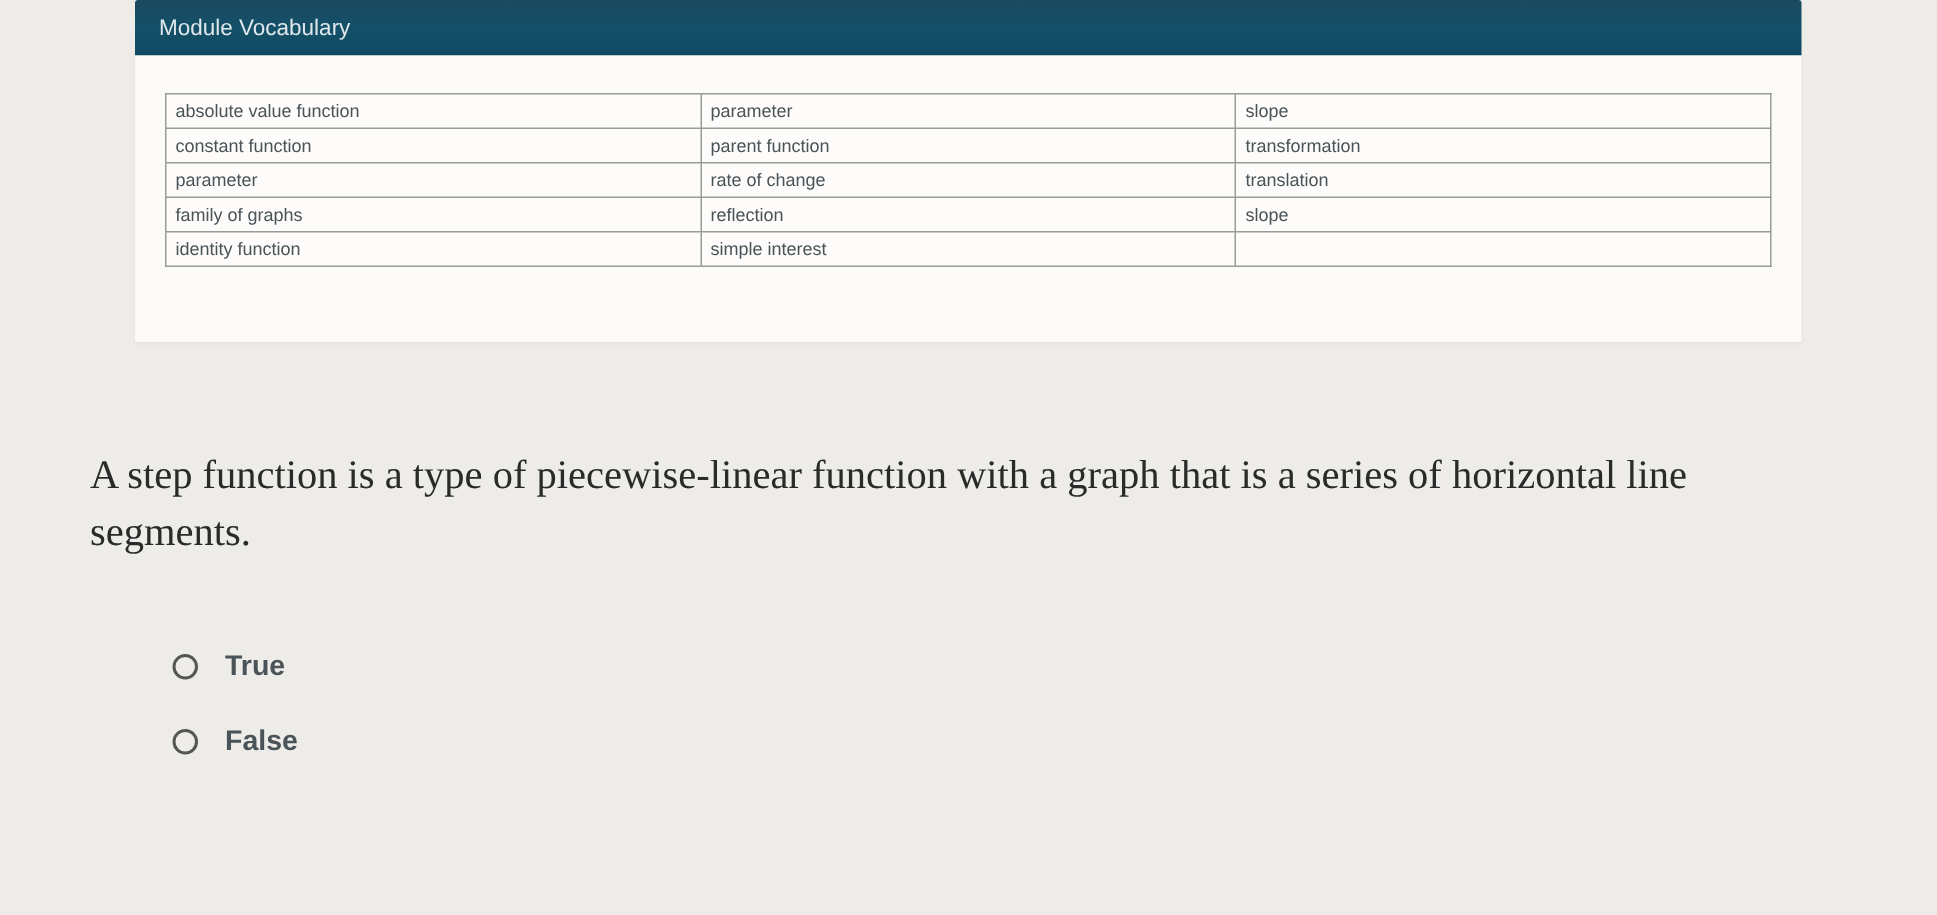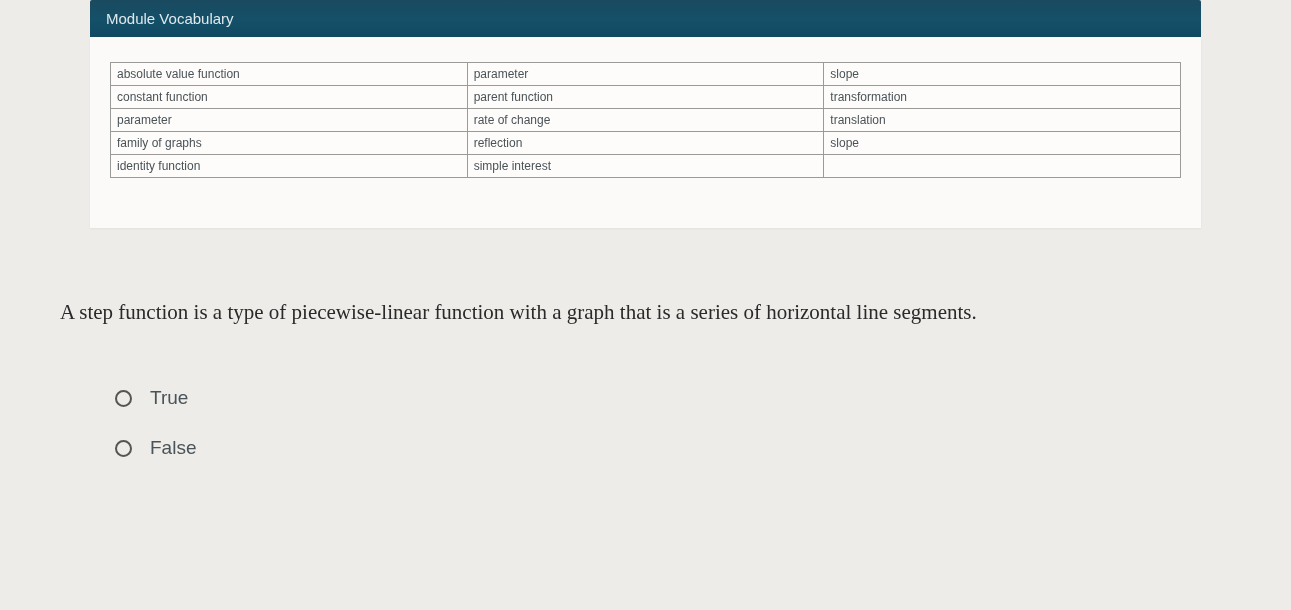--- a/index.html
+++ b/index.html
@@ -43,21 +43,21 @@
       font-size: 12px;
       color: #4a5358;
       width: 33.33%;
       background: #fdfcfa;
     }
     .question-section {
       margin: 70px 60px 0 60px;
     }
     .question-text {
       font-family: Georgia, 'Times New Roman', serif;
-      font-size: 21px;
+      font-size: 27px;
       color: #2a2a2a;
       line-height: 1.4;
     }
     .options {
       margin-top: 60px;
       margin-left: 55px;
     }
     .option-row {
       display: flex;
       align-items: center;
@@ -68,20 +68,21 @@
       width: 17px;
       height: 17px;
       border: 2px solid #555;
       border-radius: 50%;
       margin-right: 18px;
       flex-shrink: 0;
     }
     .option-label {
       font-size: 19px;
       color: #4a5358;
+      font-weight: bold;
     }
   </style>
 </head>
 <body>
 
 <div class="page-wrapper">
 
   <div class="header-bar">
     <span>Module Vocabulary</span>
   </div>

